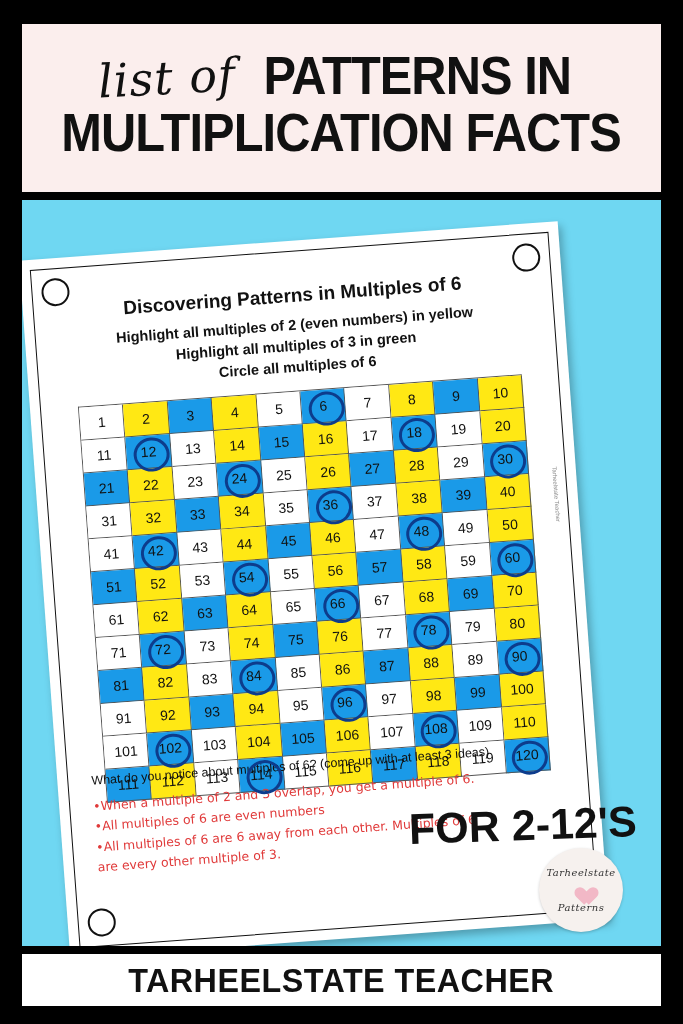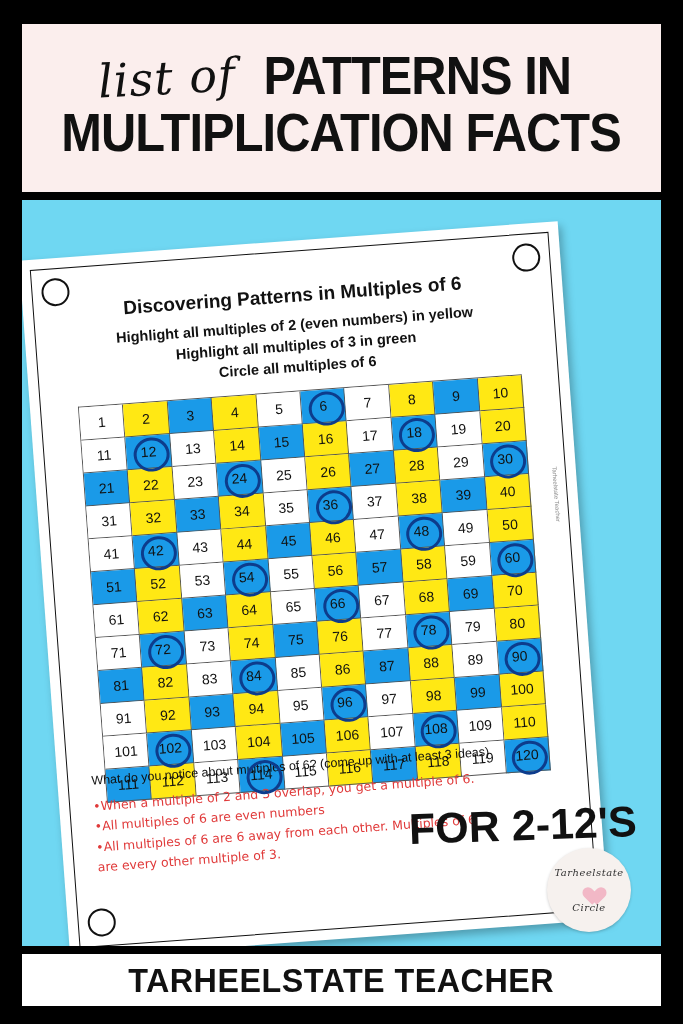--- a/index.html
+++ b/index.html
@@ -232,21 +232,21 @@
     font-size: 43px;
     color: #111;
     letter-spacing: 0px;
     transform: rotate(-2deg);
     white-space: nowrap;
   }
 
   
   .logo {
     position: absolute;
-    right: 30px;
+    right: 38px;
     bottom: 14px;
     width: 84px;
     height: 84px;
     border-radius: 50%;
     background: #f6f1ee;
     display: flex;
     flex-direction: column;
     align-items: center;
     justify-content: center;
     box-shadow: 0 1px 3px rgba(0,0,0,0.2);
@@ -710,21 +710,21 @@
 
         <div class="side-note">Tarheelstate Teacher</div>
       </div>
     </div>
 
     <div class="for-label">FOR 2-12'S</div>
 
     <div class="logo">
       <span class="l1">Tarheelstate</span>
       <span class="heart"></span>
-      <span class="l2">Circle</span>
+      <span class="l2">Patterns</span>
     </div>
   </div>
 
   <div class="brand-band">
     <span class="brand-text">TARHEELSTATE TEACHER</span>
   </div>
 
 </div>
 
 </body></html>

